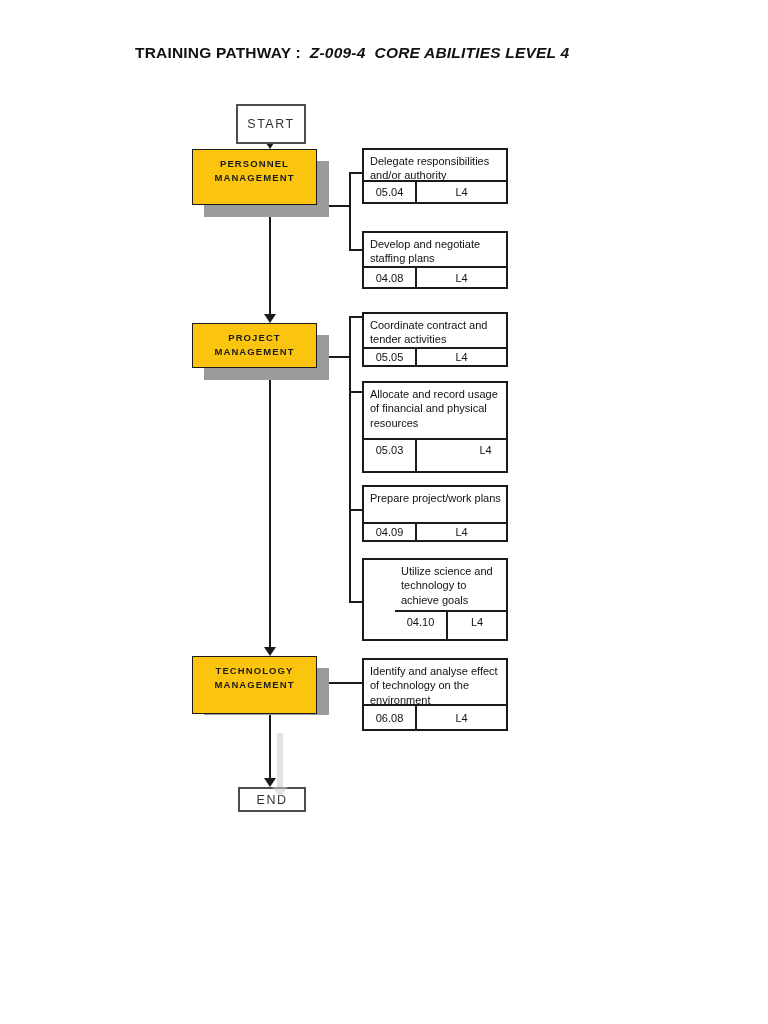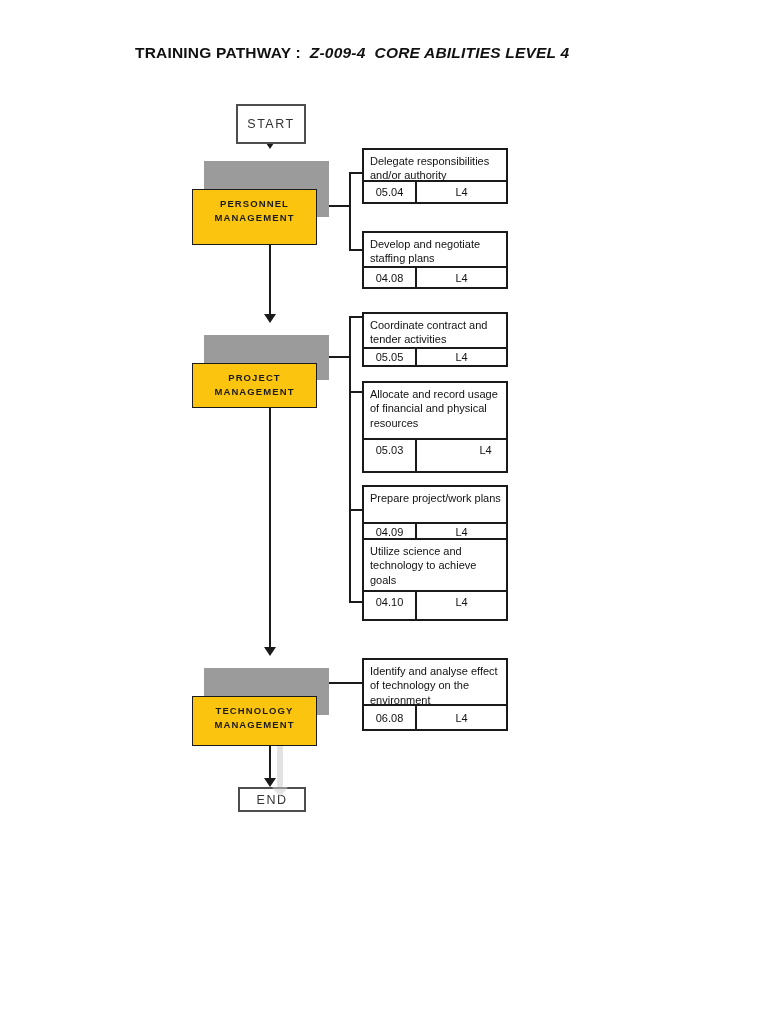--- a/index.html
+++ b/index.html
@@ -30,28 +30,28 @@
 
   
   .node-shadow {
     position:absolute; width:125px; background:var(--node-shadow, #9b9b9b); z-index:2;
   }
   .node {
     position:absolute; width:125px; background:var(--node-fill, #fbc50f);
     border:1.5px solid #1a1a1a; z-index:3;
     text-align:center; padding-top:7px;
     font-size:9.5px; font-weight:bold; letter-spacing:1.1px;
-    color:#1b1b1b; line-height:1.5;margin-top:40px;
+    color:#1b1b1b; line-height:1.5;
   }
   #shadow-personnel { left:204px; top:161px; height:56px; }
   #node-personnel   { left:192px; top:149px; height:56px; }
   #shadow-project   { left:204px; top:335px; height:45px; }
   #node-project     { left:192px; top:323px; height:45px; }
   #shadow-technology{ left:204px; top:668px; height:47px; }
-  #node-technology  { left:192px; top:656px; height:50px; }
+  #node-technology  { left:192px; top:656px; height:58px; }
 
   
   .line { position:absolute; background:var(--line, #1a1a1a); z-index:1; }
   .arrowhead {
     position:absolute; width:0; height:0; z-index:1;
     border-left:6px solid transparent; border-right:6px solid transparent;
     border-top:9px solid var(--line, #1a1a1a);
   }
 
   
@@ -178,21 +178,21 @@
   </div>
 
   <div class="task" style="top:485px;">
     <div class="task-title" style="height:35px;">Prepare project/work plans</div>
     <div class="task-coderow" style="height:18px;">
       <div class="cell-code">04.09</div>
       <div class="cell-level">L4</div>
     </div>
   </div>
 
-  <div class="task" style="top:538px;">
+  <div class="task" style="top:558px;padding-left:31px;">
     <div class="task-title" style="height:50px;">Utilize science and technology to achieve goals</div>
     <div class="task-coderow coderow-tall" style="height:29px;">
       <div class="cell-code">04.10</div>
       <div class="cell-level">L4</div>
     </div>
   </div>
 
   <div class="task" style="top:658px;">
     <div class="task-title" style="height:44px;">Identify and analyse effect of technology on the environment</div>
     <div class="task-coderow" style="height:25px;">

